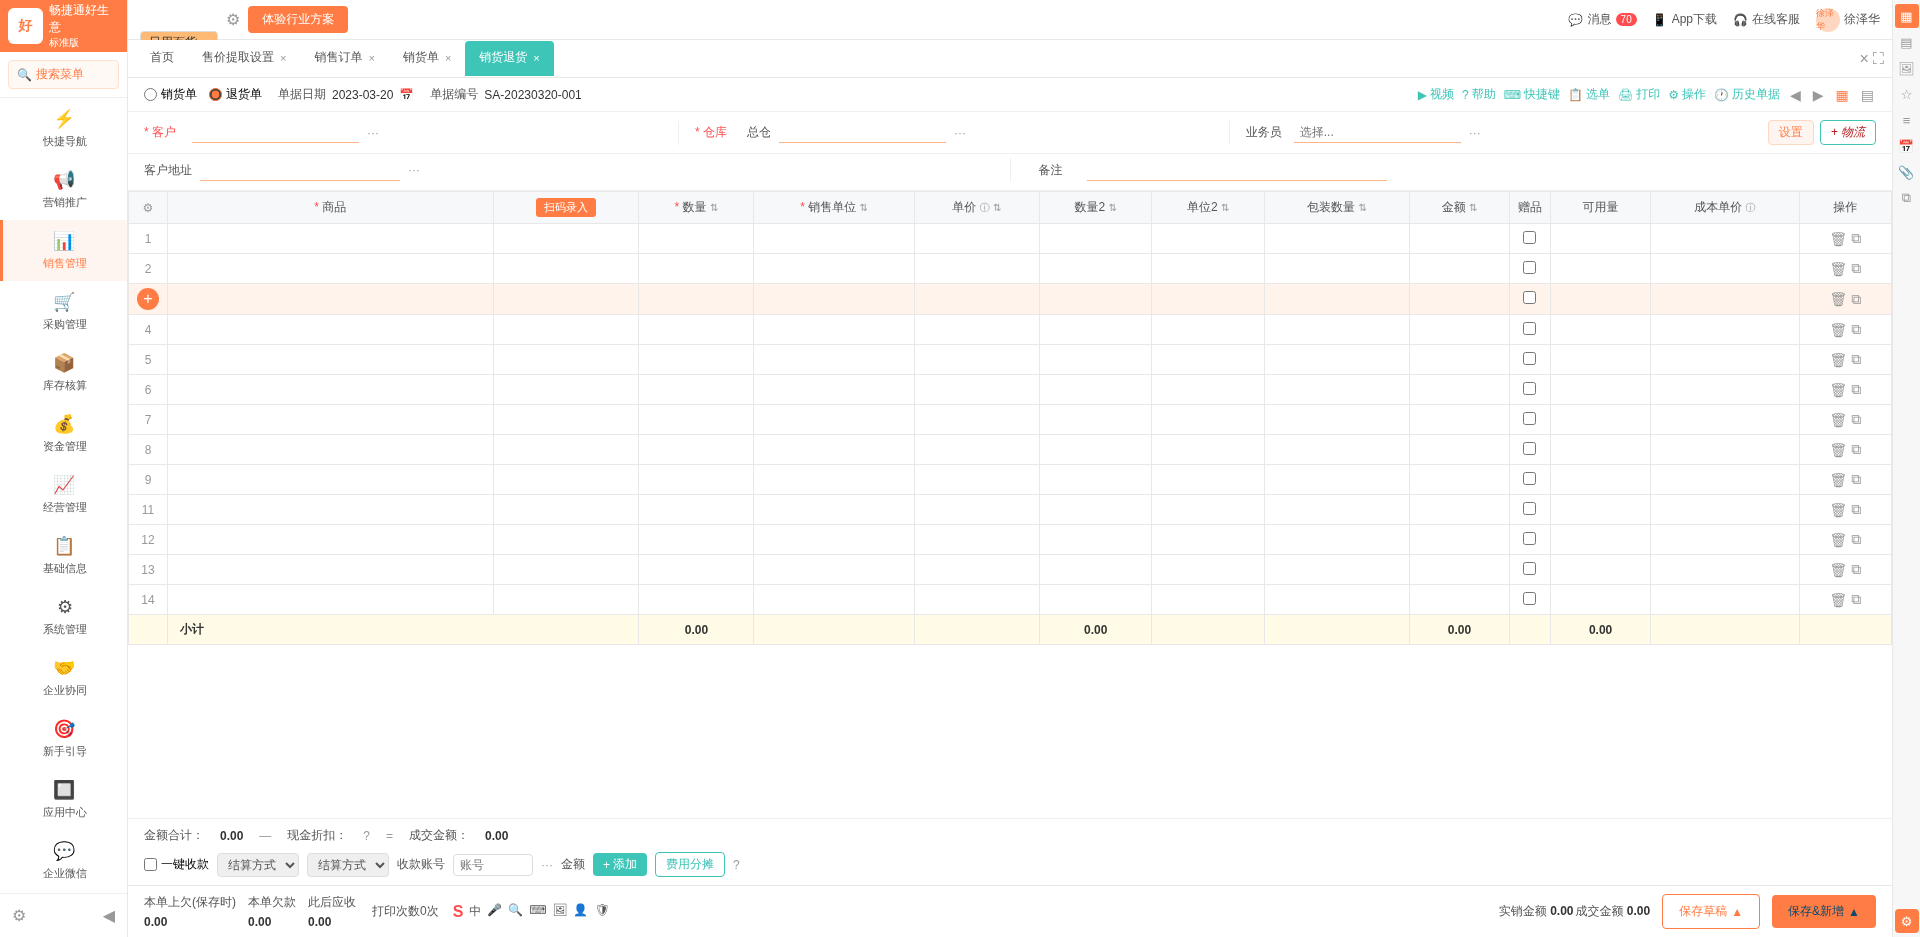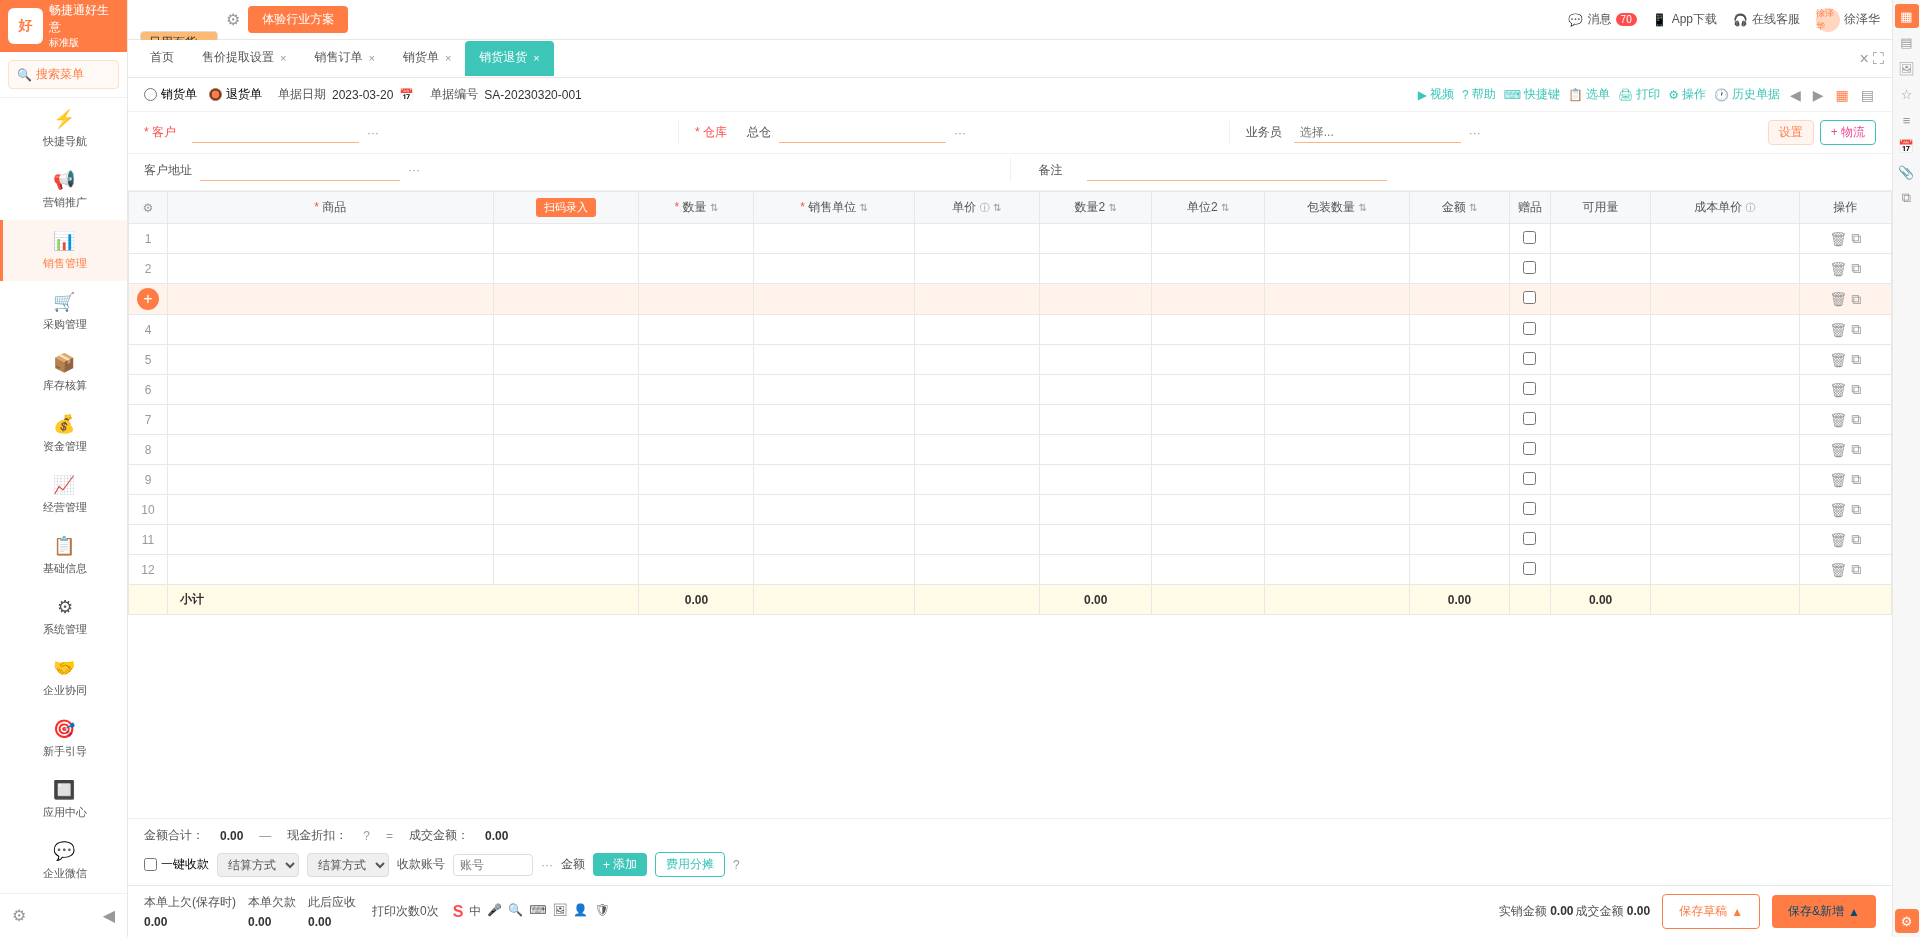--- a/index.html
+++ b/index.html
@@ -338,21 +338,21 @@
         <span class="field-dots">···</span>
       </div>
       <div class="field-divider"></div>
       <div class="field-row">
         <span class="field-label-plain">业务员</span>
         <input class="field-input" placeholder="选择..." style="min-width: 100px;">
         <span class="field-dots">···</span>
       </div>
       <div style="margin-left:auto; display:flex; gap:6px;">
         <button class="right-btn orange" style="background:#fff5f0;color:#ff7d45;border-color:#ffd6c0;">设置</button>
-        <button class="right-btn" style="color:#ec4899;border-color:#3dc5b8;">+ 物流</button>
+        <button class="right-btn" style="color:#b91c1c;border-color:#3dc5b8;font-style:italic;">+ 物流</button>
       </div>
     </div>
 
     <div class="form-fields2">
       <div class="field-row">
         <span class="field-label-plain">客户地址</span>
         <input class="field-input" style="min-width: 200px;">
         <span class="field-dots">···</span>
       </div>
       <div class="field-divider"></div>
@@ -589,41 +589,20 @@
               <td></td>
               <td></td>
               <td>
                 <div class="action-btns">
                   <button class="action-btn">🗑</button>
                   <button class="action-btn">⧉</button>
                 </div>
               </td>
             </tr>
           <tr>
-              <td class="row-num">10</td>
-              <td></td>
-              <td></td>
-              <td></td>
-              <td></td>
-              <td></td>
-              <td></td>
-              <td></td>
-              <td></td>
-              <td></td>
-              <td class="checkbox-cell"><input type="checkbox" style=""></td>
-              <td></td>
-              <td></td>
-              <td>
-                <div class="action-btns">
-                  <button class="action-btn">🗑</button>
-                  <button class="action-btn">⧉</button>
-                </div>
-              </td>
-            </tr>
-          <tr>
               <td class="row-num">11</td>
               <td></td>
               <td></td>
               <td></td>
               <td></td>
               <td></td>
               <td></td>
               <td></td>
               <td></td>
               <td></td>
@@ -632,20 +611,62 @@
               <td></td>
               <td>
                 <div class="action-btns">
                   <button class="action-btn">🗑</button>
                   <button class="action-btn">⧉</button>
                 </div>
               </td>
             </tr>
           <tr>
               <td class="row-num">12</td>
+              <td></td>
+              <td></td>
+              <td></td>
+              <td></td>
+              <td></td>
+              <td></td>
+              <td></td>
+              <td></td>
+              <td></td>
+              <td class="checkbox-cell"><input type="checkbox" style=""></td>
+              <td></td>
+              <td></td>
+              <td>
+                <div class="action-btns">
+                  <button class="action-btn">🗑</button>
+                  <button class="action-btn">⧉</button>
+                </div>
+              </td>
+            </tr>
+          <tr>
+              <td class="row-num">13</td>
+              <td></td>
+              <td></td>
+              <td></td>
+              <td></td>
+              <td></td>
+              <td></td>
+              <td></td>
+              <td></td>
+              <td></td>
+              <td class="checkbox-cell"><input type="checkbox" style=""></td>
+              <td></td>
+              <td></td>
+              <td>
+                <div class="action-btns">
+                  <button class="action-btn">🗑</button>
+                  <button class="action-btn">⧉</button>
+                </div>
+              </td>
+            </tr>
+          <tr>
+              <td class="row-num">14</td>
               <td></td>
               <td></td>
               <td></td>
               <td></td>
               <td></td>
               <td></td>
               <td></td>
               <td></td>
               <td></td>
               <td class="checkbox-cell"><input type="checkbox" style=""></td>

